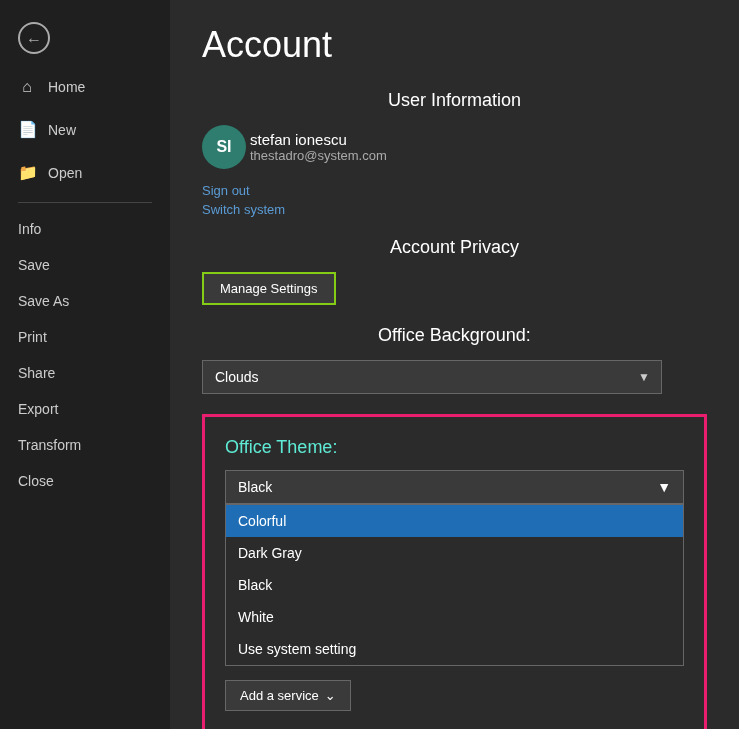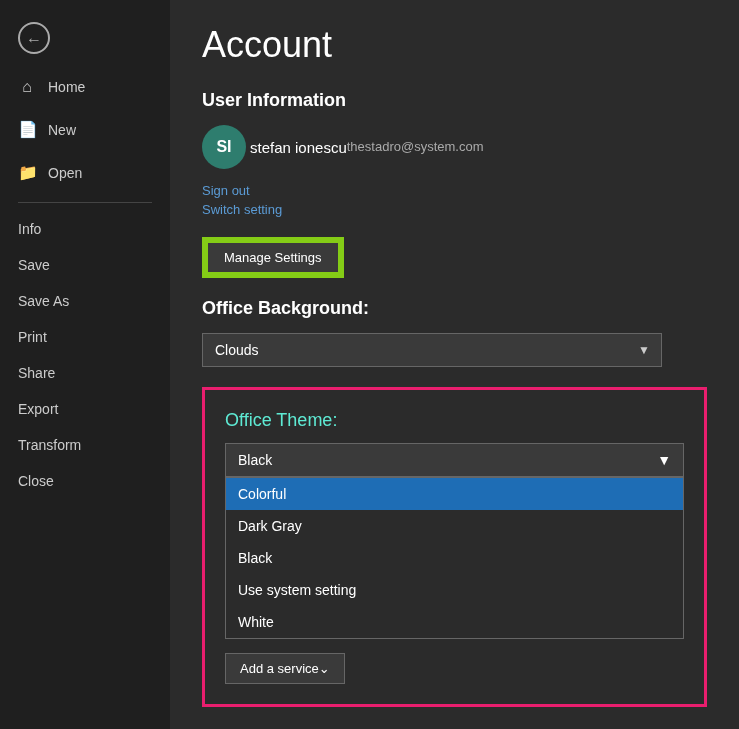--- a/index.html
+++ b/index.html
@@ -82,23 +82,24 @@
 
     .page-title {
       font-size: 36px;
       font-weight: 200;
       color: #fff;
       margin-bottom: 24px;
     }
 
     .section-title {
       font-size: 18px;
-      font-weight: 700;
+      font-weight: 400;
       color: #fff;
       margin-bottom: 14px;
+      text-align: center;
     }
 
     
     .user-info-row {
       display: flex;
       align-items: center;
       gap: 4px;
       margin-bottom: 14px;
     }
 
@@ -111,21 +112,21 @@
       align-items: center;
       justify-content: center;
       font-size: 16px;
       font-weight: 600;
       color: #fff;
       flex-shrink: 0;
     }
 
     .user-details {
       display: flex;
-      flex-direction: row;
+      flex-direction: column;
     }
 
     .user-name {
       font-size: 15px;
       color: #fff;
     }
 
     .user-email {
       font-size: 13px;
       color: #aaa;
@@ -145,21 +146,21 @@
     }
 
     
     .privacy-section {
       margin-top: 20px;
       margin-bottom: 20px;
     }
 
     .manage-btn {
       background: #3a3a3a;
-      border: 6px solid #84cc16;
+      border: 2px solid #84cc16;
       color: #fff;
       padding: 7px 16px;
       font-size: 13px;
       cursor: pointer;
     }
 
     
     .bg-section {
       margin-bottom: 20px;
     }
@@ -235,20 +236,21 @@
 
     .theme-option.selected {
       background: #1e6db5;
       color: #fff;
     }
 
     
     .add-service-btn {
       display: inline-flex;
       align-items: center;
+      gap: 6px;
       background: #3a3a3a;
       border: 1px solid #666;
       color: #fff;
       padding: 7px 14px;
       font-size: 13px;
       cursor: pointer;
       margin-top: 14px;
     }
   </style>
 </head>
@@ -311,23 +313,24 @@
 
   <div class="user-info-row">
     <div class="avatar">SI</div>
     <div class="user-details">
       <span class="user-name">stefan ionescu</span>
       <span class="user-email">thestadro@system.com</span>
     </div>
   </div>
 
   <button class="link-btn">Sign out</button>
-  <button class="link-btn">Switch setting</button>
+  <button class="link-btn">Switch system</button>
 
   <div class="privacy-section">
+    <h2 class="section-title">Account Privacy</h2>
     <button class="manage-btn">Manage Settings</button>
   </div>
 
   <div class="bg-section">
     <h2 class="section-title">Office Background:</h2>
     <div class="dropdown-wrapper">
       <select>
         <option>No Background</option>
         <option>Calligraphy</option>
         <option>Circles and Stripes</option>
@@ -351,24 +354,24 @@
         <div class="theme-option selected">
           <span>Colorful</span>
         </div>
         <div class="theme-option">
           <span>Dark Gray</span>
         </div>
         <div class="theme-option">
           <span>Black</span>
         </div>
         <div class="theme-option">
+          <span>White</span>
+        </div>
+        <div class="theme-option">
           <span>Use system setting</span>
-        </div>
-        <div class="theme-option">
-          <span>White</span>
         </div>
       </div>
     </div>
 
     <button class="add-service-btn">
       <span>Add a service</span>
       <span>⌄</span>
     </button>
   </div>
 

